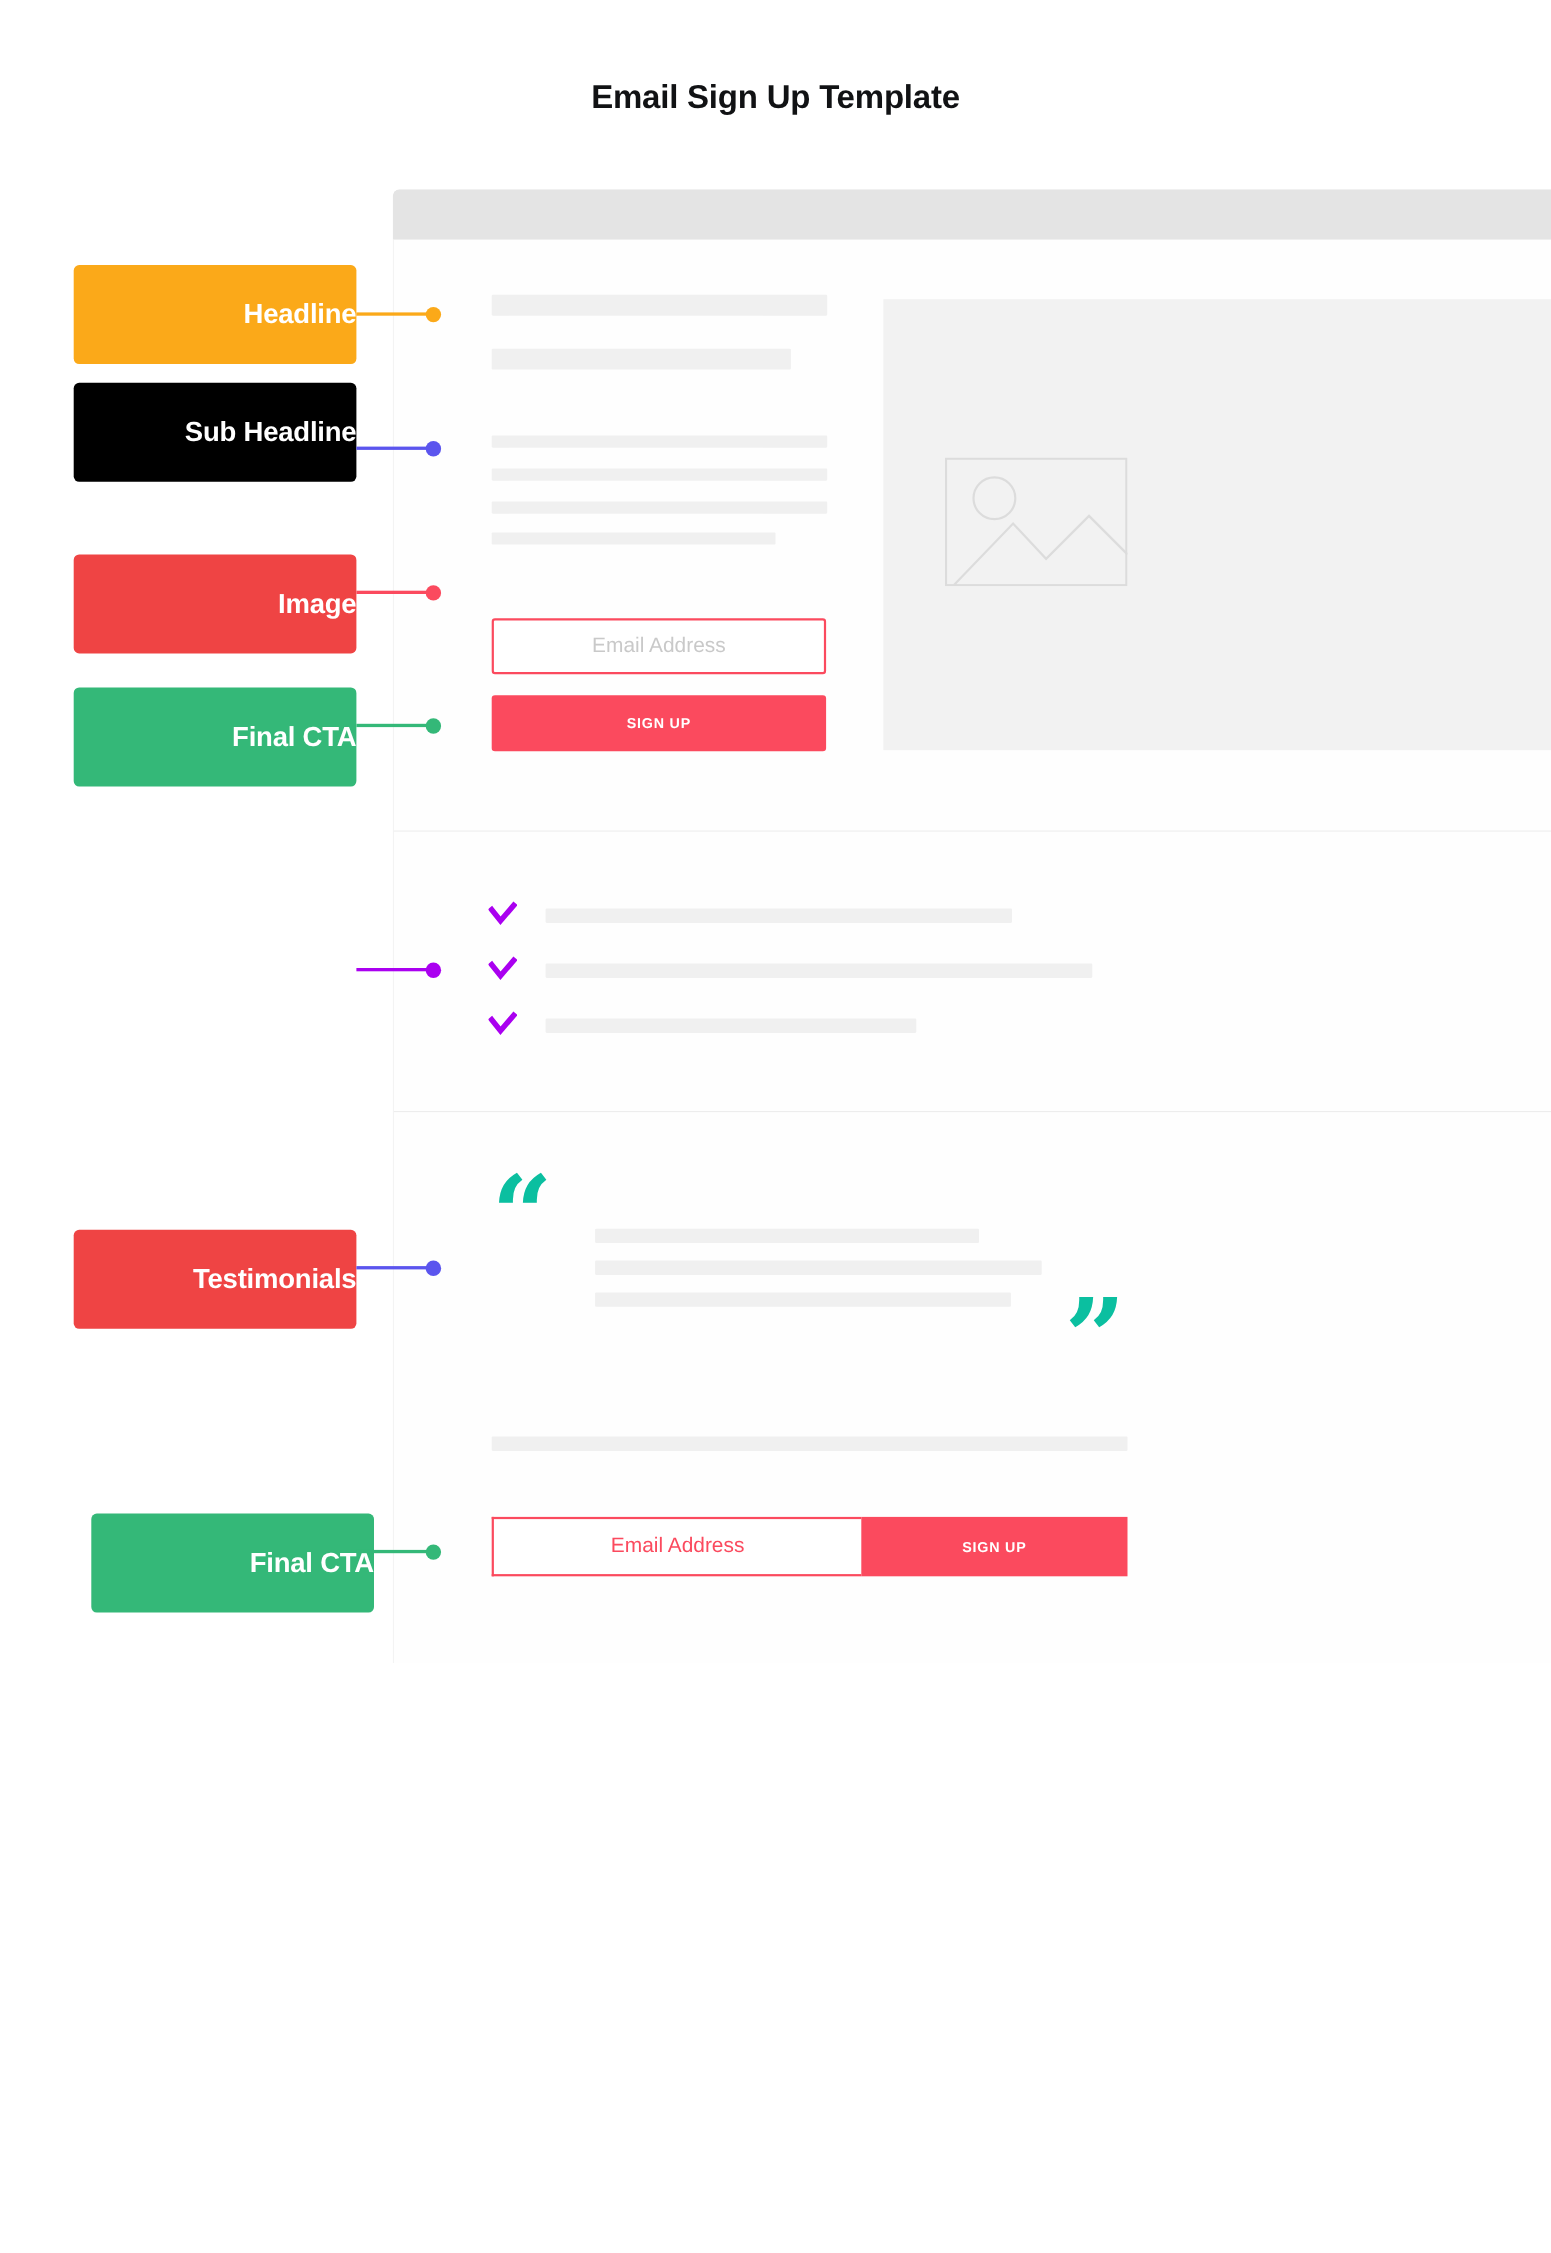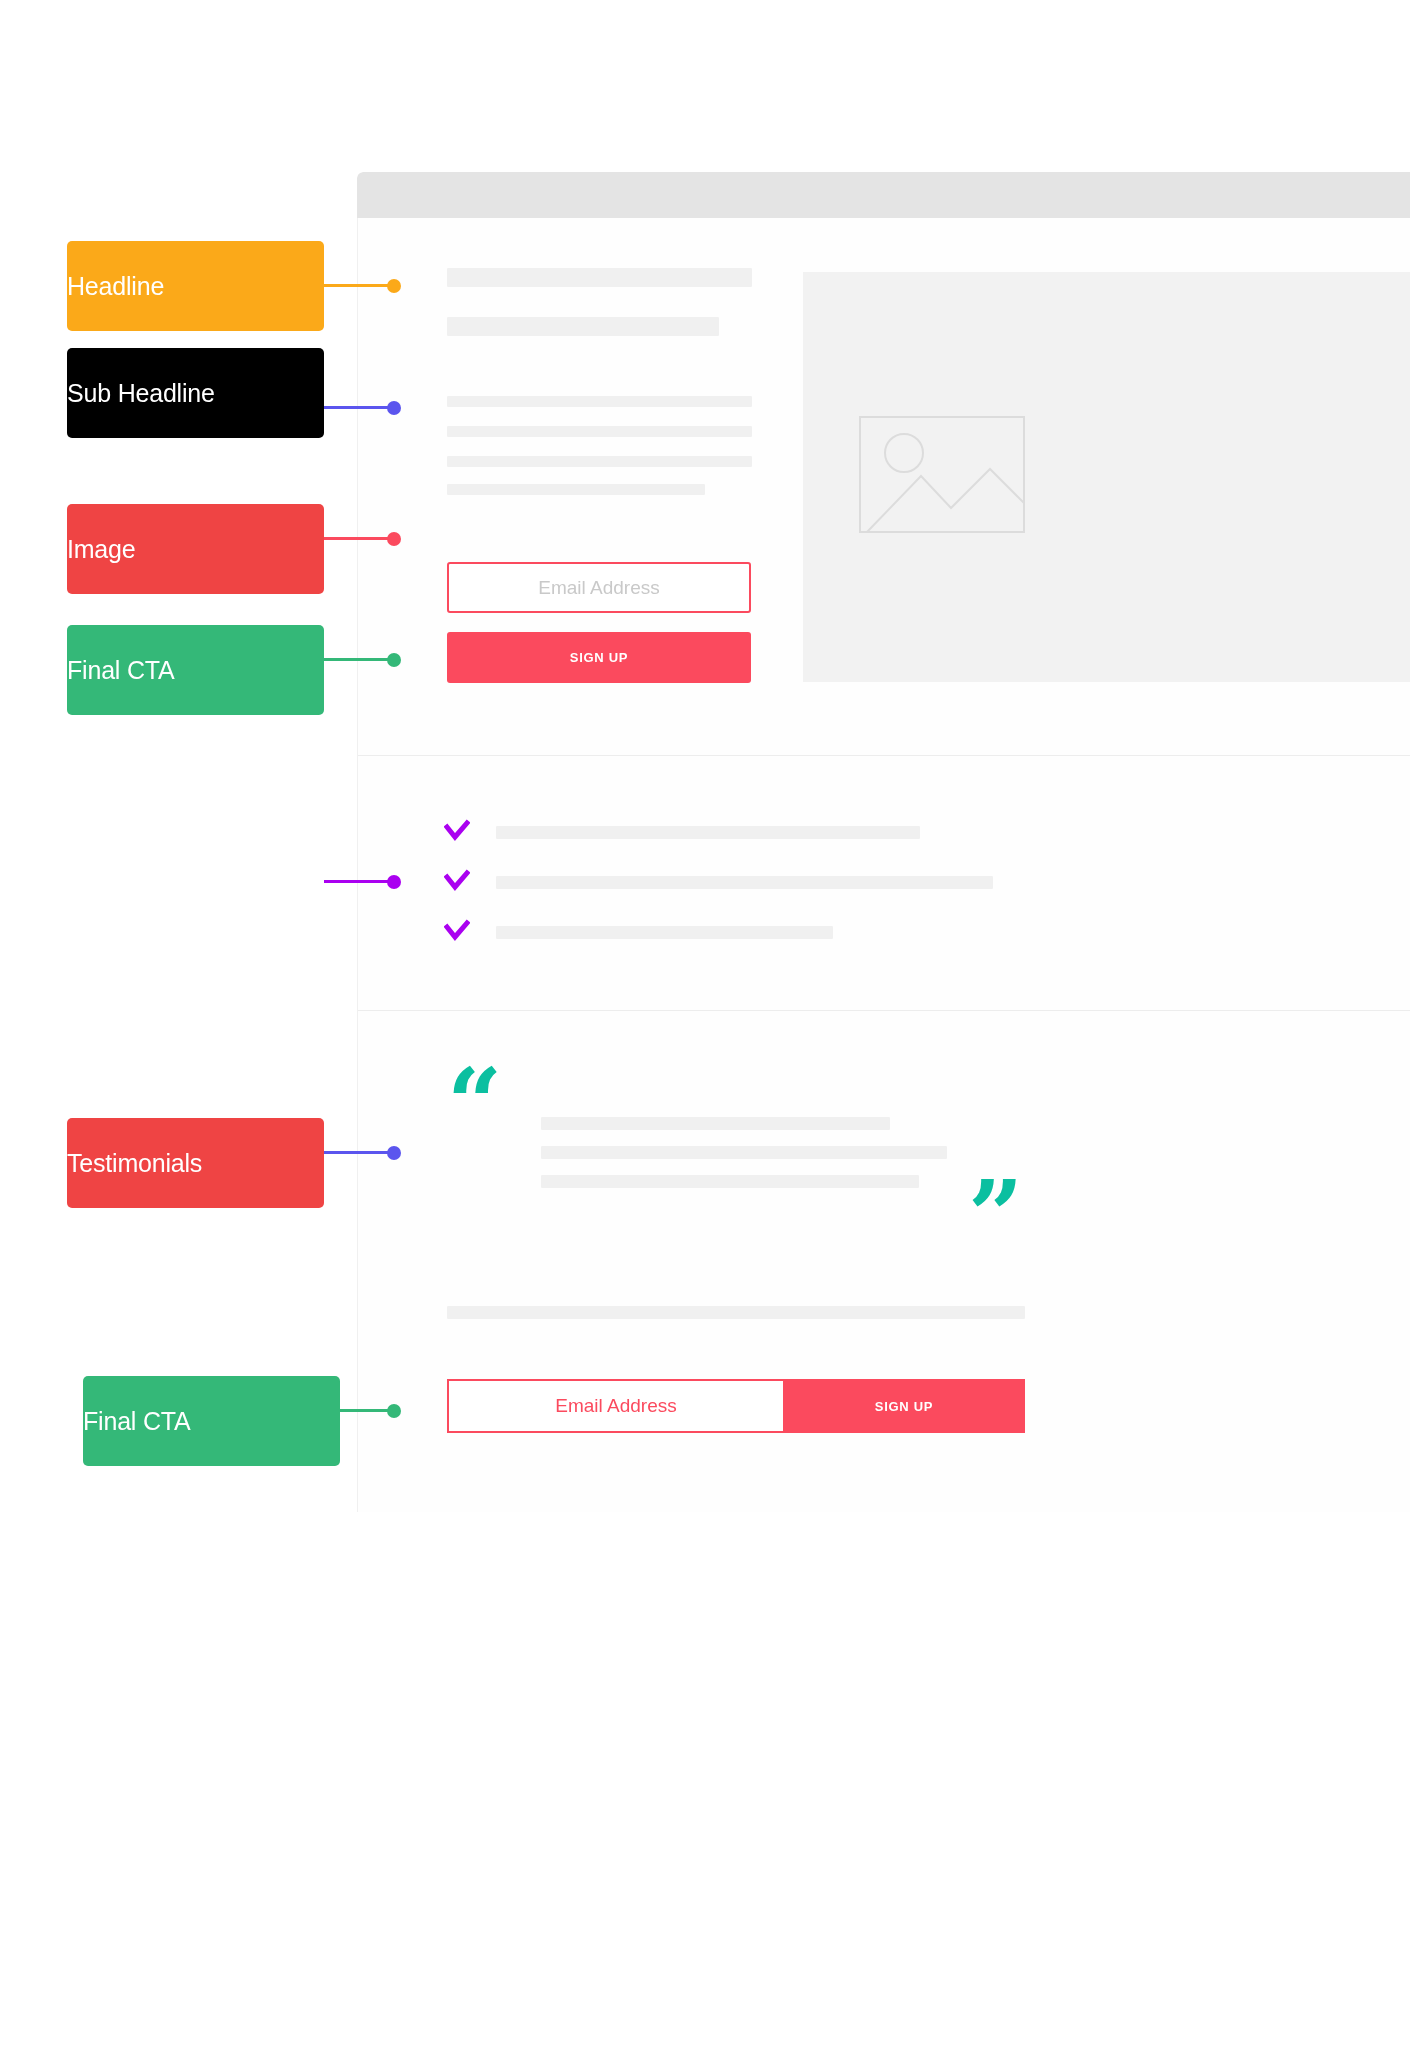--- a/index.html
+++ b/index.html
@@ -139,38 +139,39 @@
     letter-spacing: 0.7px;
   }
 
   
   .anno {
     position: absolute;
     left: 67px;
     width: 257px;
     height: 90px;
     border-radius: 5px;
-    display: flex; align-items: center; justify-content: flex-start;
+    display: flex; align-items: center; justify-content: flex-end;
     color: #ffffff;
     font-size: 25px;
-    font-weight: normal;
+    font-weight: bold;
     letter-spacing: -0.2px;
   }
   .connector { position: absolute; height: 3px; }
   .dot {
     position: absolute;
     width: 14px; height: 14px;
     border-radius: 50%;
   }
 </style>
 </head>
 <body>
 
 <div class="page">
 
+  <div class="page-title">Email Sign Up Template</div>
 
   <div class="mock">
     <div class="mock-chrome"></div>
     <div class="mock-body"></div>
   </div>
 
   <div class="sec-divider" style="left:358px; top:755px;"></div>
   <div class="sec-divider" style="left:358px; top:1010px;"></div>
 
   <div class="bar" style="left:447px; top:268px; width:305px; height:19px;"></div>

